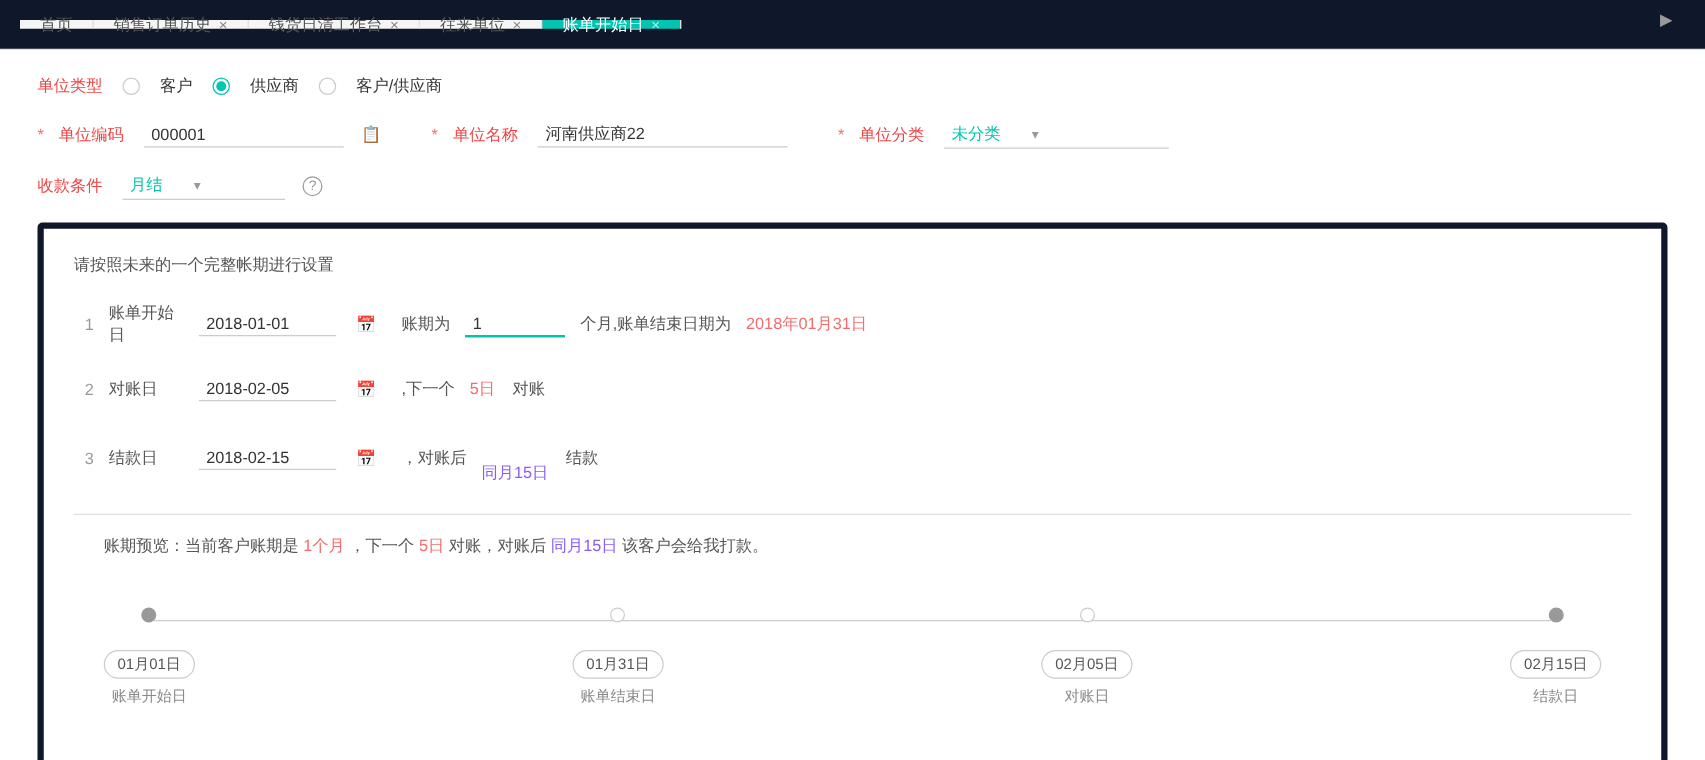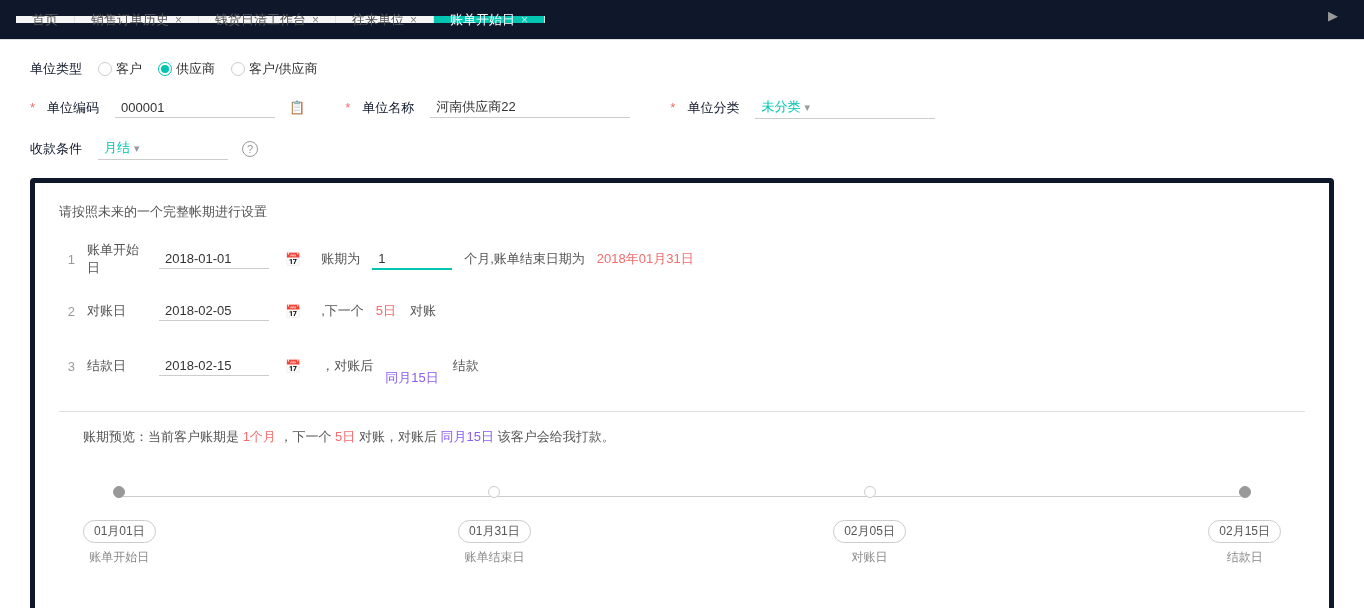--- a/index.html
+++ b/index.html
@@ -51,39 +51,39 @@
 
     
     .form-row {
       display: flex;
       align-items: center;
       margin-bottom: 18px;
       gap: 10px;
     }
 
     .form-label {
-      color: #0f172a;
+      color: #ef4444;
       white-space: nowrap;
       margin-right: 6px;
     }
     .required-star {
       color: #f56c6c;
       margin-right: 2px;
     }
 
     
     .radio-group {
       display: flex;
       align-items: center;
       gap: 16px;
     }
     .radio-item {
       display: flex;
       align-items: center;
-      gap: 4px;
+      gap: 16px;
       cursor: pointer;
     }
     .radio-circle {
       width: 14px;
       height: 14px;
       border-radius: 50%;
       border: 1px solid #ccc;
       background: #fff;
       display: flex;
       align-items: center;
@@ -111,20 +111,21 @@
       background: transparent;
     }
 
     
     .dropdown-wrap {
       display: flex;
       align-items: center;
       border-bottom: 1px solid #ccc;
       padding: 2px 6px;
       cursor: pointer;
+      gap: 21px;
     }
     .dropdown-text {
       color: #00c5b0;
       margin-right: 4px;
     }
     .dropdown-arrow {
       color: #999;
       font-size: 11px;
     }
 

